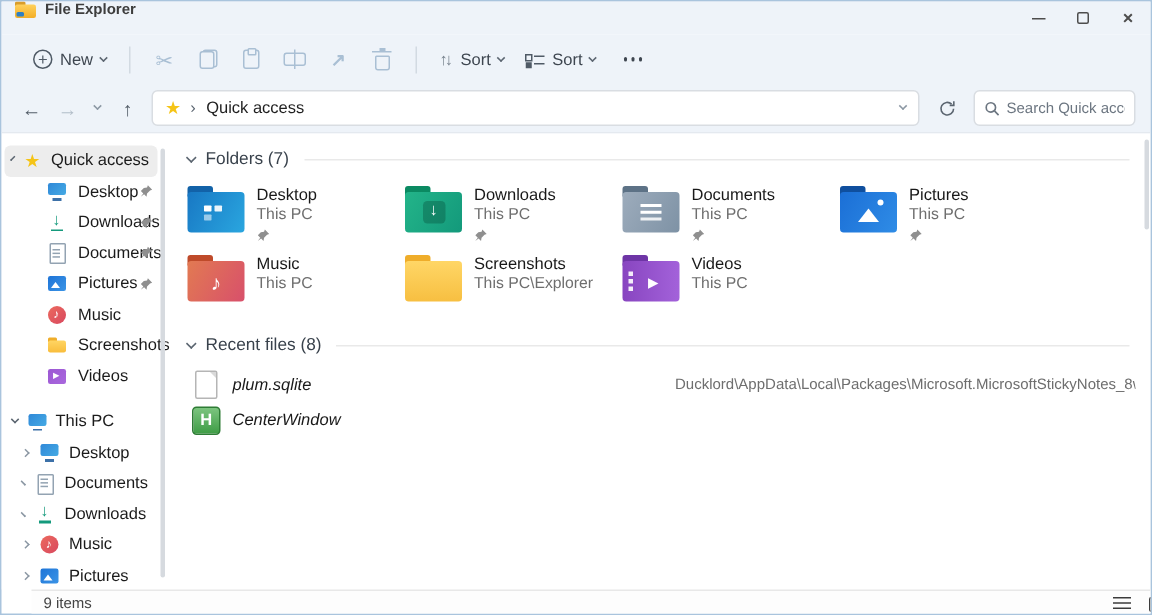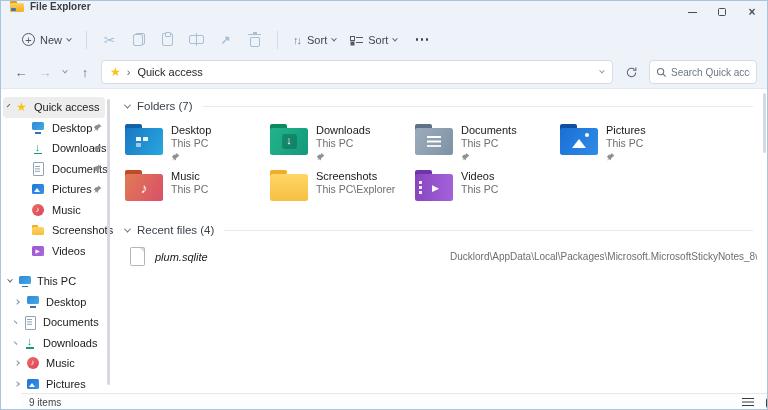--- a/index.html
+++ b/index.html
@@ -460,34 +460,38 @@
               <svg class="tile-pin" width="9" height="9" viewBox="0 0 10 10" style="visibility: hidden;">
                 <path d="M6.2 0.6 L9.4 3.8 L7.8 4.4 L5.6 6.6 L5.2 9 L3.4 7.2 L0.9 9.1 L2.8 6.6 L1 4.8 L3.2 2.6 L5.6 2.2 Z" fill="#8f8f8f"></path>
               </svg>
             </span>
           </div>
         </div>
 
       <div class="recent">
         <div class="sect-header">
           <span class="chev"></span>
-          <span class="sect-label">Recent files (4)</span>
+          <span class="sect-label">Recent files (8)</span>
           <span class="sect-line"></span>
         </div>
         <div class="rlist">
 
             <div class="rrow">
               <div class="rleft">
                 <span class="ricon file-generic"></span>
                 <span class="rname">plum.sqlite</span>
               </div>
               <div class="rpath">Ducklord\AppData\Local\Packages\Microsoft.MicrosoftStickyNotes_8weky...\LocalState</div>
             </div>
 
             <div class="rrow">
+              <div class="rleft">
+                <span class="ricon file-ahk"></span>
+                <span class="rname">CenterWindow</span>
+              </div>
             </div>
           </div>
       </div>
       <div class="main-scrollbar"></div>
     </div>
   </div>
 
   <div class="statusbar">
     <span class="status-text">9 items</span>
     <div class="status-right">

